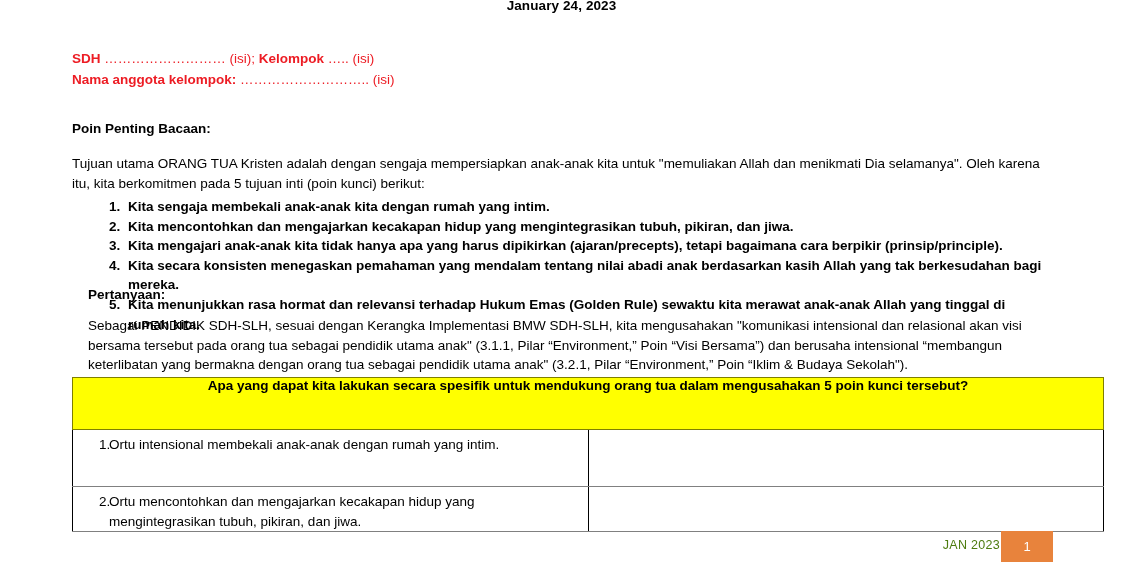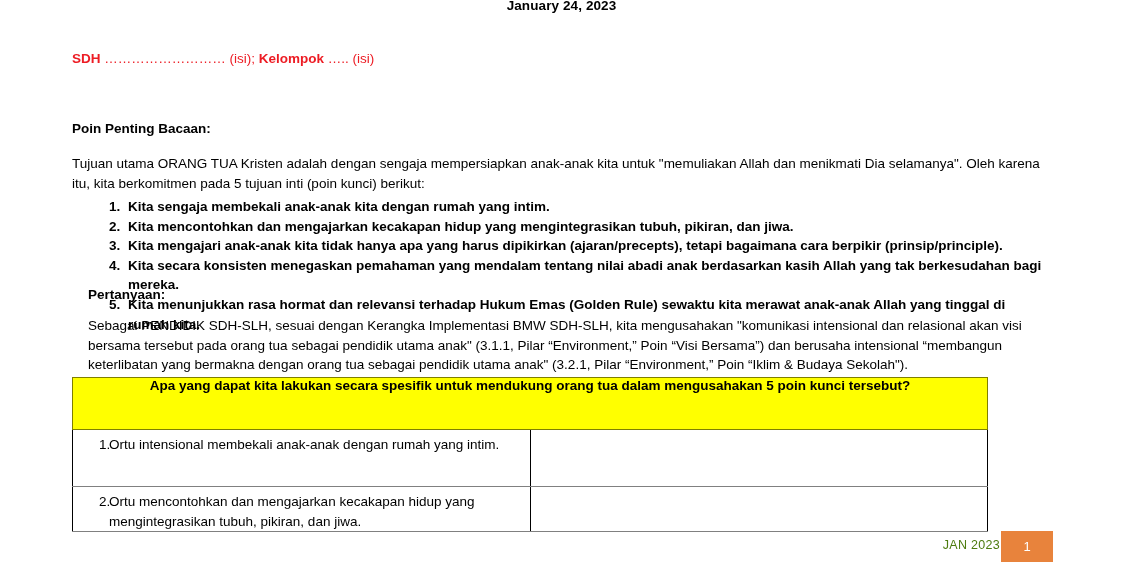--- a/index.html
+++ b/index.html
@@ -92,21 +92,21 @@
     top: 287px;
     width: 968px;
   }
   .tanya-sec .para { margin-top: 14px; }
 
   
   .qtable {
     position: absolute;
     left: 0;
     top: 377px;
-    width: 916px;
+    width: 1032px;
     border-collapse: collapse;
     table-layout: fixed;
   }
   .qtable td {
     vertical-align: top;
     padding: 0;
   }
   .banner-cell {
     background: #FFFF00;
     border: 1.5px solid #7F7F00;
@@ -180,20 +180,21 @@
 </style>
 </head>
 <body>
 
 <div class="doc-date">January 24, 2023</div>
 
 <div class="page">
 
   <div class="red-block">
     <div class="red-line"><span class="lbl">SDH</span><span class="dots"> ……………………… </span><span class="isi">(isi); </span><span class="lbl">Kelompok</span><span class="dots"> ….. </span><span class="isi">(isi)</span></div>
+    <div class="red-line"><span class="lbl">Nama anggota kelompok:</span><span class="dots"> ……………………….. </span><span class="isi">(isi)</span></div>
   </div>
 
   <div class="poin-sec">
     <div class="sec-head">Poin Penting Bacaan:</div>
     <div class="para">Tujuan utama ORANG TUA Kristen adalah dengan sengaja mempersiapkan anak-anak kita untuk "memuliakan Allah dan menikmati Dia selamanya". Oleh karena itu, kita berkomitmen pada 5 tujuan inti (poin kunci) berikut:</div>
     <ol class="kunci">
       <li>Kita sengaja membekali anak-anak kita dengan rumah yang intim.</li>
       <li>Kita mencontohkan dan mengajarkan kecakapan hidup yang mengintegrasikan tubuh, pikiran, dan jiwa.</li>
       <li>Kita mengajari anak-anak kita tidak hanya apa yang harus dipikirkan (ajaran/precepts), tetapi bagaimana cara berpikir (prinsip/principle).</li>
       <li>Kita secara konsisten menegaskan pemahaman yang mendalam tentang nilai abadi anak berdasarkan kasih Allah yang tak berkesudahan bagi mereka.</li>

